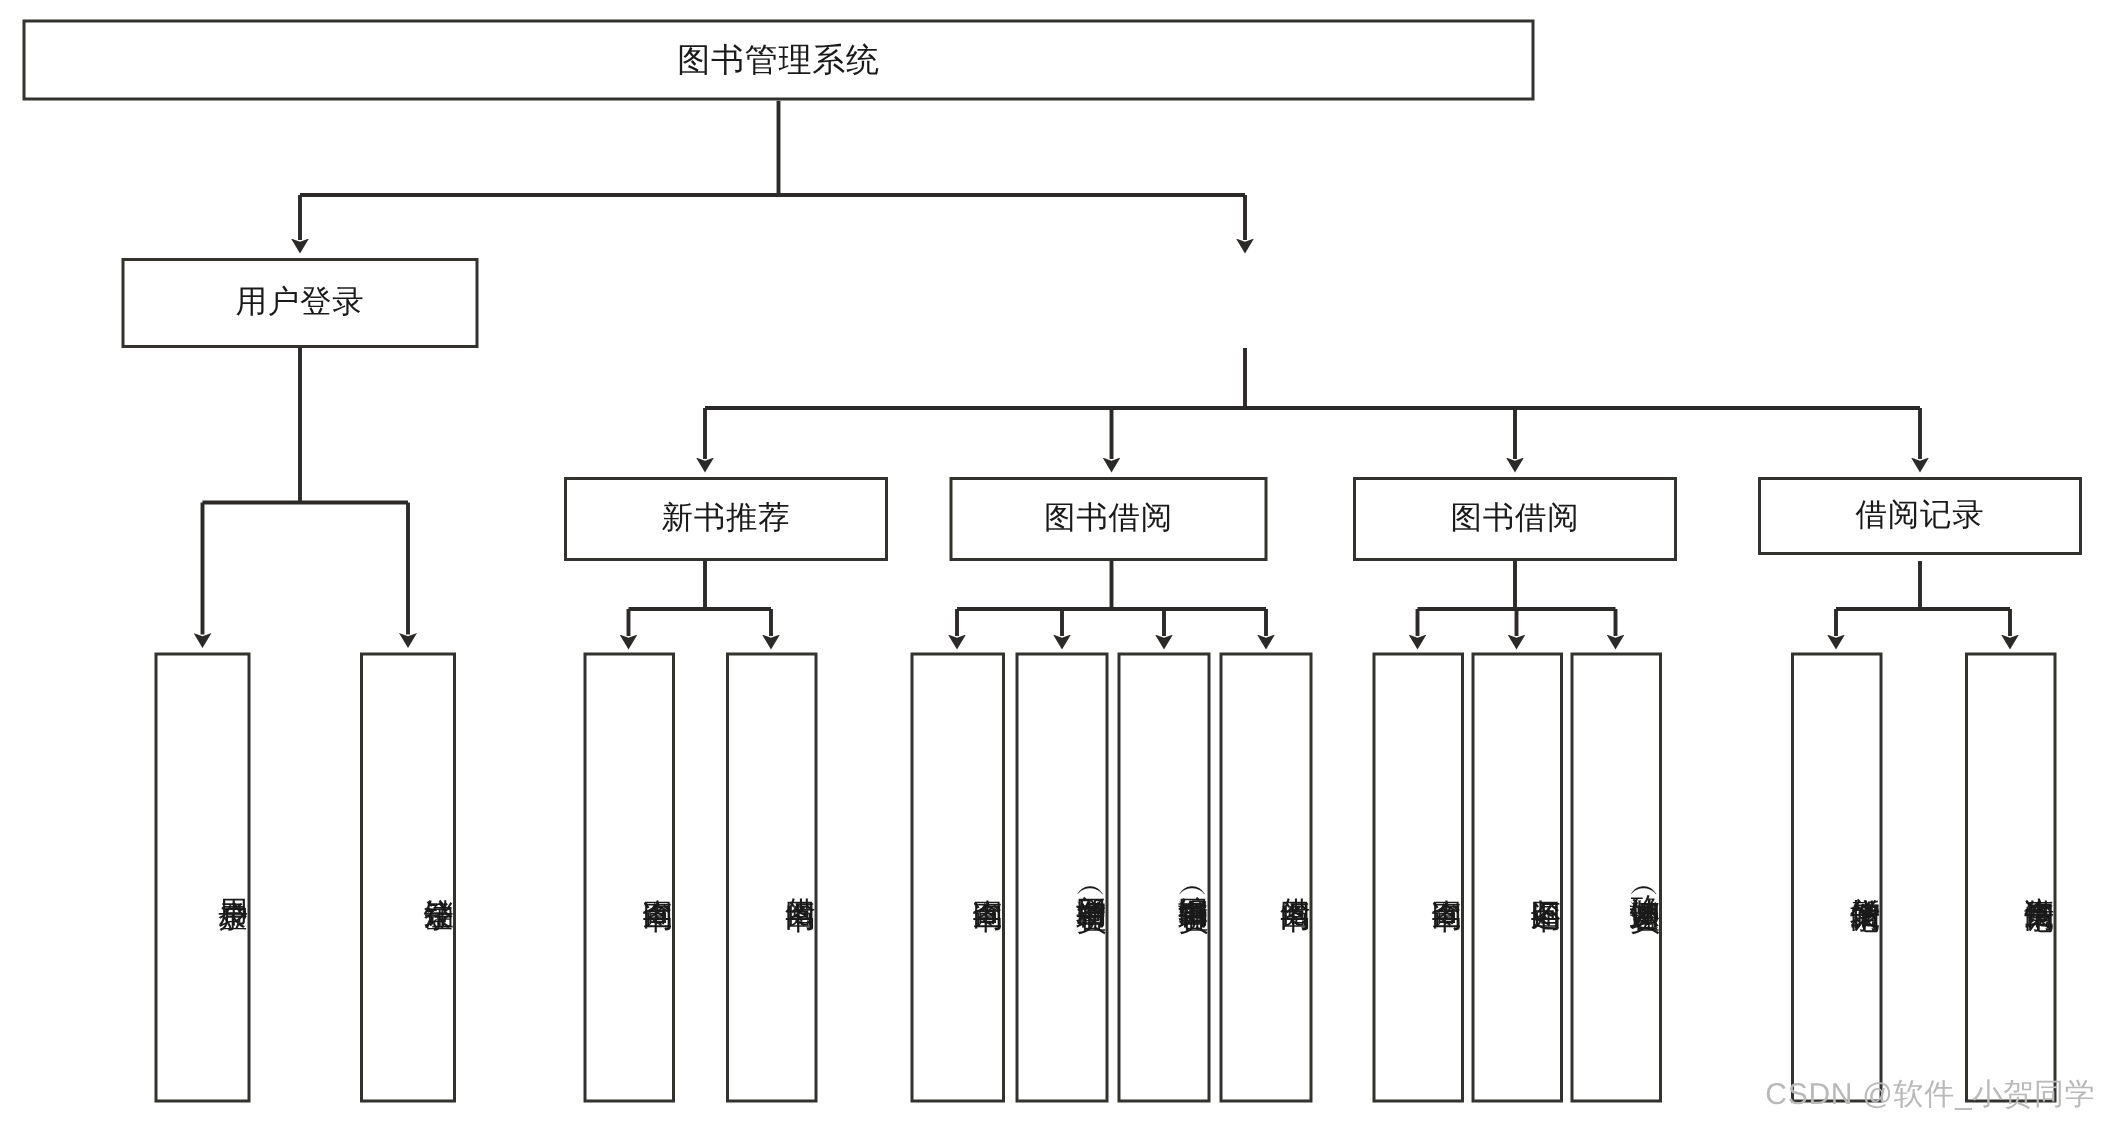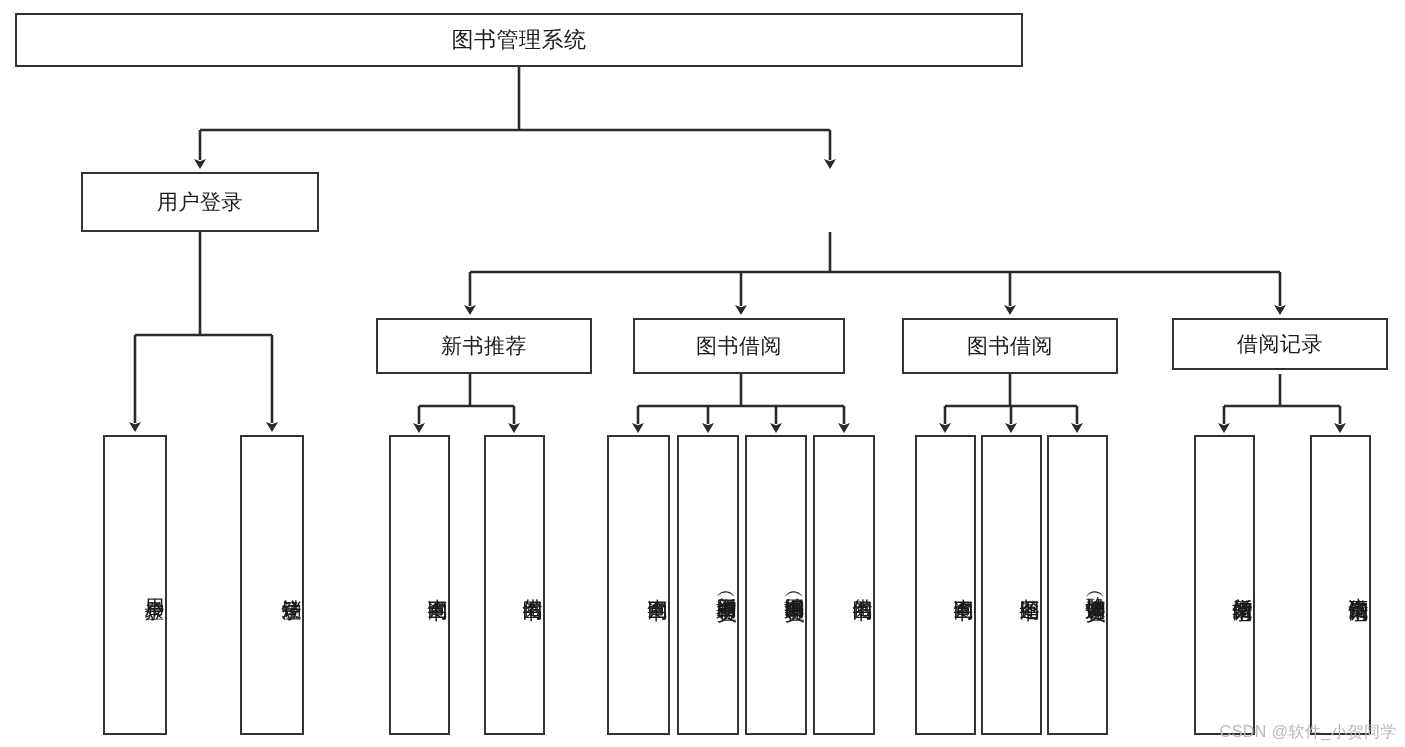--- a/index.html
+++ b/index.html
@@ -59,21 +59,21 @@
     display: block;
     line-height: 1.0;
   }
   .node.root {
     font-size: 22px;
   }
   .watermark {
     position: absolute;
     right: 8px;
     bottom: 4px;
-    font-size: 16px;
+    font-size: 20px;
     color: #b9b9b9;
     letter-spacing: 0.5px;
     z-index: 3;
     white-space: nowrap;
     font-family: "Liberation Sans", "DejaVu Sans", sans-serif;
   }
 </style>
 </head>
 <body>
 

